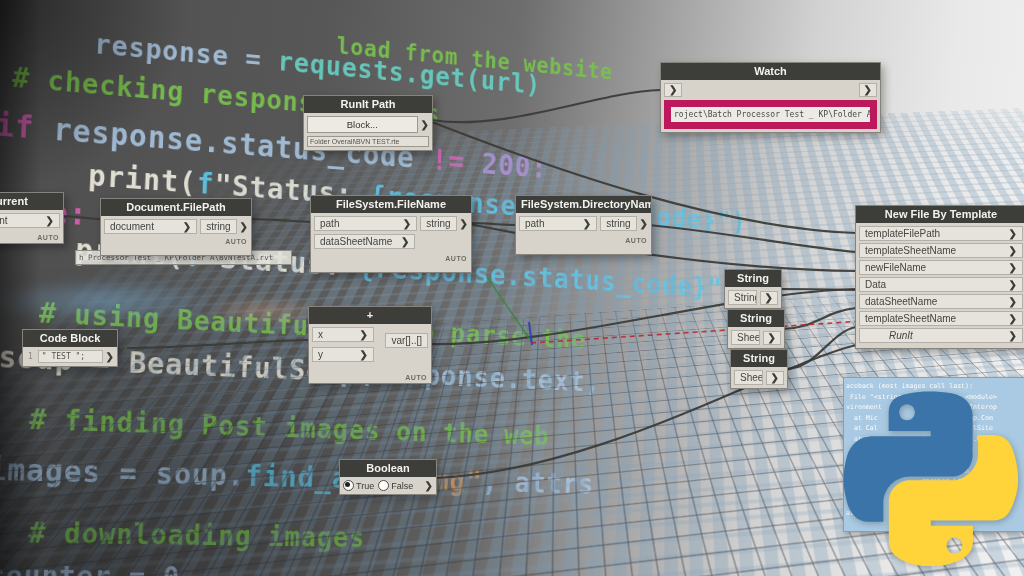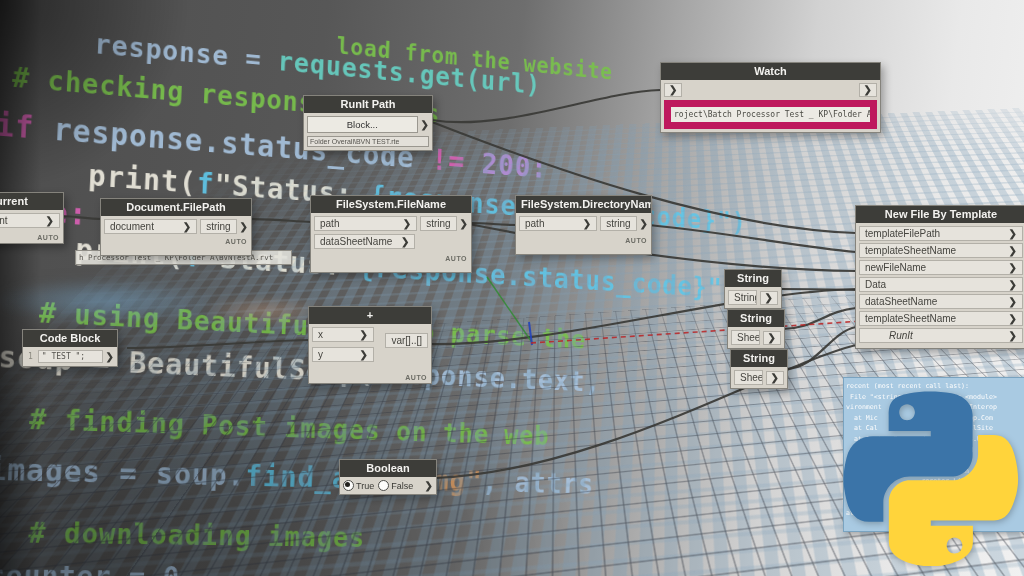--- a/index.html
+++ b/index.html
@@ -388,21 +388,21 @@
       <span class="radlbl">True</span>
       <span class="radio"></span>
       <span class="radlbl">False</span>
       <span class="chev" style="margin-left:auto;"></span>
     </div>
       </div>
   </div>
 
   <div id="pypanel">
 
-  <div class="tline">recent (most recent call last):</div>
+  <div class="tline">aceback (most images call last):</div>
       <div class="tline"> File "&lt;string&gt;", line 55, in &lt;module&gt;</div>
       <div class="tline">vironment          tem.Runtime.Interop</div>
       <div class="tline">  at Mic           ing.ComInterop.Com</div>
       <div class="tline">  at Cal           Closure , CallSite</div>
       <div class="tline">  at Custom Run    dateDelegates.Upd</div>
       <div class="tline">                   Delegates.Upd</div>
       <div class="tline">                   erpreter.Dy</div>
       <div class="tline">                   terpreter.In</div>
       <div class="tline">                   rpreter.Li</div>
       <div class="tline">                   legates.Upd</div>

